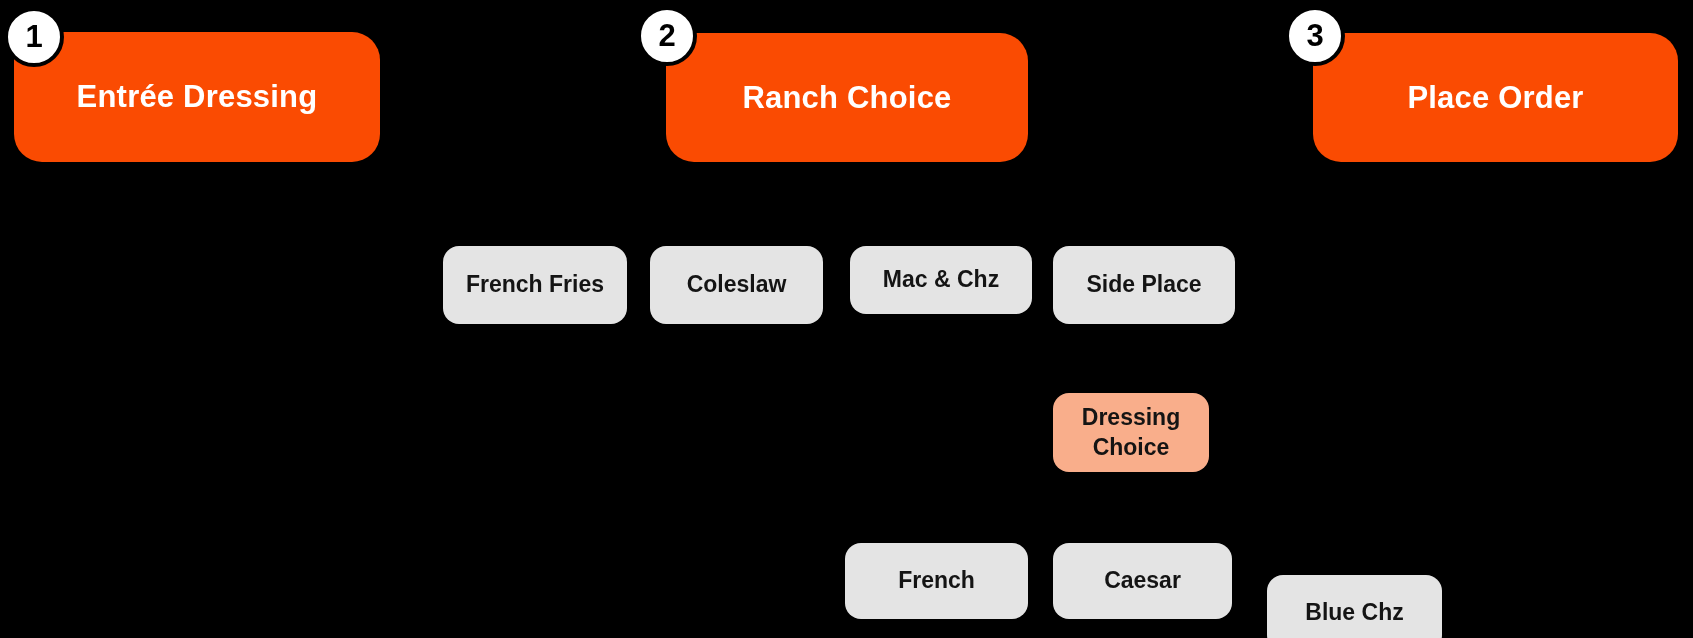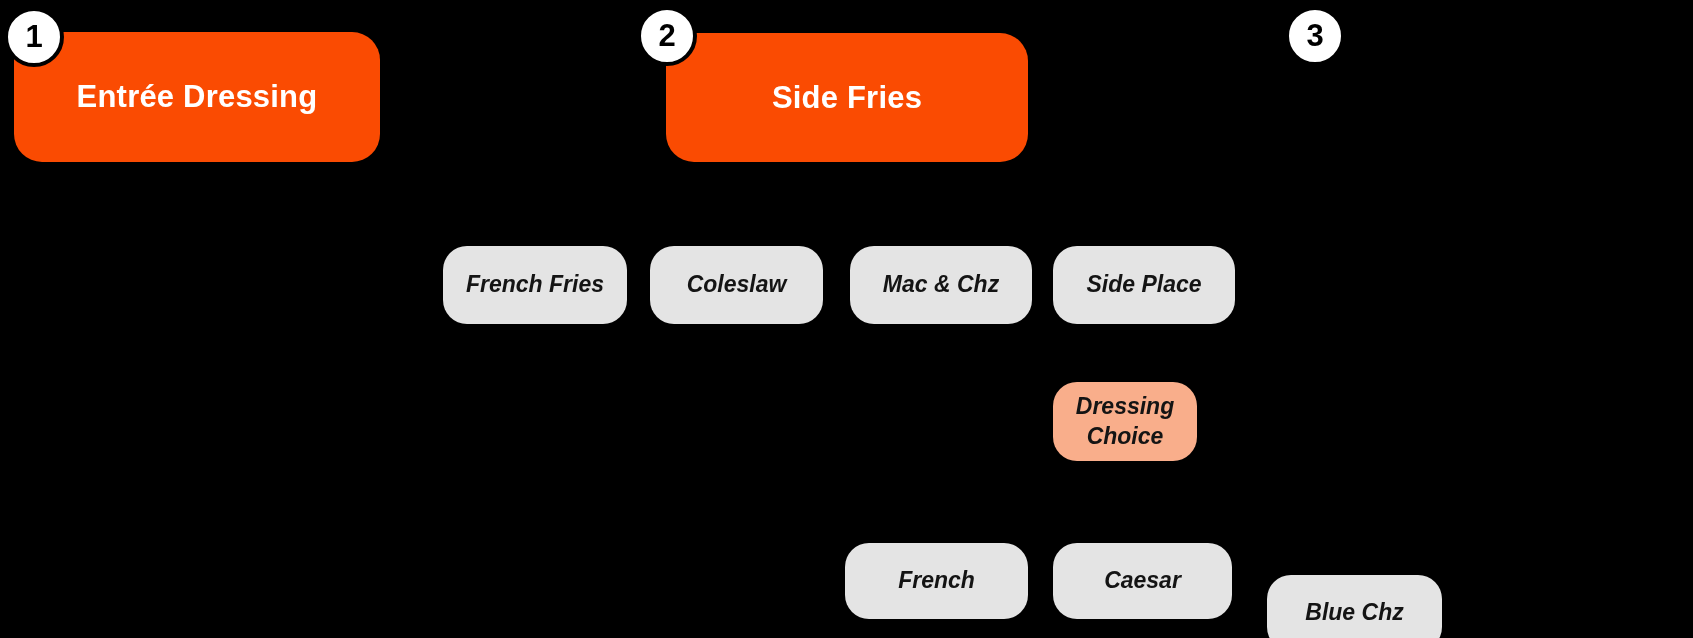--- a/index.html
+++ b/index.html
@@ -39,65 +39,65 @@
     align-items: center;
     justify-content: center;
     font-size: 31px;
     font-weight: 700;
     z-index: 2;
   }
   .option {
     position: absolute;
     background: var(--option-fill, #E4E4E4);
     color: var(--option-text, #141414);
-    border-radius: 24px;
+    border-radius: 16px;
     display: flex;
     align-items: center;
     justify-content: center;
     text-align: center;
     font-size: 23px;
     font-weight: 600;
     line-height: 1.3;
     padding: 17px 10px;
     box-sizing: border-box;
-    font-style: italic;
   }
   .option.sub {
     background: var(--subchoice-fill, #F9AE8B);
   }
   
   #stage-1 { left: 14px;   top: 32px; width: 366px; height: 130px; }
   #stage-2 { left: 666px;  top: 33px; width: 362px; height: 129px; }
   #stage-3 { left: 1313px; top: 33px; width: 365px; height: 129px; }
   #badge-1 { left: 4px;    top: 7px; }
   #badge-2 { left: 637px;  top: 6px; }
   #badge-3 { left: 1285px; top: 6px; }
   
   #opt-french-fries { left: 443px;  top: 246px; width: 184px; height: 78px; }
   #opt-coleslaw     { left: 650px;  top: 246px; width: 173px; height: 78px; text-align: right; }
-  #opt-mac-chz      { left: 850px;  top: 246px; width: 182px; height: 78px; }
+  #opt-mac-chz      { left: 850px;  top: 246px; width: 182px; height: 68px; }
   #opt-side-salad   { left: 1053px; top: 246px; width: 182px; height: 78px; }
   
-  #sub-dressing-choice { left: 1053px; top: 382px; width: 144px; height: 79px; }
+  #sub-dressing-choice { left: 1053px; top: 393px; width: 156px; height: 79px; }
   
   #opt-ranch    { left: 845px;  top: 543px; width: 183px; height: 76px; }
   #opt-caesar   { left: 1053px; top: 543px; width: 179px; height: 76px; }
   #opt-blue-chz { left: 1267px; top: 575px; width: 175px; height: 76px; }
 </style>
 </head>
 <body>
 
 <div class="canvas">
 
   <div class="badge" id="badge-1">1</div>
   <div class="badge" id="badge-2">2</div>
   <div class="badge" id="badge-3">3</div>
 
   <div class="stage" id="stage-1">Entrée Dressing</div>
-  <div class="stage" id="stage-2">Side Fries</div>
+  <div class="stage" id="stage-2">Ranch Choice</div>
+  <div class="stage" id="stage-3">Place Order</div>
 
   <div class="option" id="opt-french-fries">French Fries</div>
   <div class="option" id="opt-coleslaw">Coleslaw</div>
   <div class="option" id="opt-mac-chz">Mac &amp; Chz</div>
   <div class="option" id="opt-side-salad">Side Place</div>
 
   <div class="option sub" id="sub-dressing-choice">Dressing Choice</div>
 
   <div class="option" id="opt-ranch">French</div>
   <div class="option" id="opt-caesar">Caesar</div>

